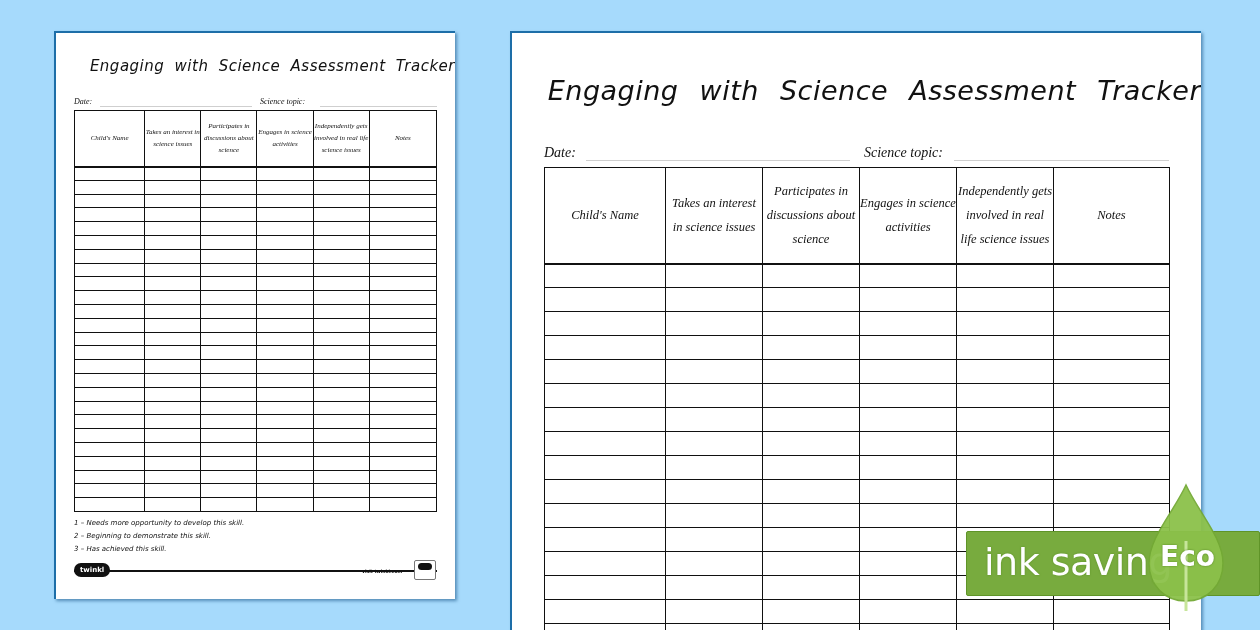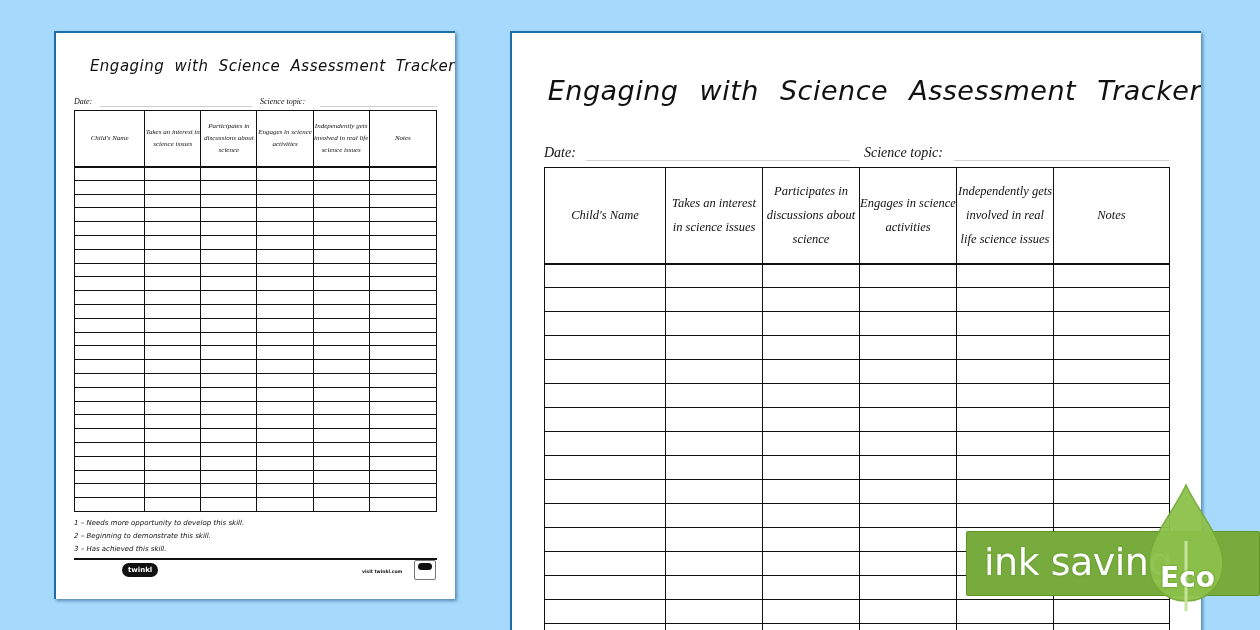--- a/index.html
+++ b/index.html
@@ -24,30 +24,30 @@
   table.tracker th, table.tracker td { border: 1.5px solid #111; }
   table.tracker th { font-weight: normal; font-style: italic; text-align: center; vertical-align: middle; font-family: Liberation Serif, serif; }
   .small table.tracker { left: 18px; top: 77px; width: 363px; }
   .small table.tracker th { font-size: 7px; line-height: 12px; height: 56px; }
   .small table.tracker td { height: 13.8px; }
   .large table.tracker { left: 32px; top: 134px; width: 625px; }
   .large table.tracker th { font-size: 12.5px; line-height: 24px; height: 96px; }
   .large table.tracker td { height: 24px; }
   table.tracker thead tr { border-bottom: 2.5px solid #111; }
 
-  .legend { position: absolute; left: 18px; top: 484px; font-size: 7px; font-style: italic; line-height: 13px; width: 363px; border-bottom: 2px solid #111; padding-bottom: 2px; }
-  .footer-logo { position: absolute; left: 18px; top: 530px; background: #111; color: #fff; font-size: 7px; font-weight: bold; padding: 3px 6px; border-radius: 9px; margin-left: 48px; }
+  .legend { position: absolute; left: 18px; top: 484px; font-size: 7px; font-style: italic; line-height: 13px; width: 363px; border-bottom: 2px solid #111; padding-bottom: 14px; }
+  .footer-logo { position: absolute; left: 18px; top: 530px; background: #111; color: #fff; font-size: 7px; font-weight: bold; padding: 3px 6px; border-radius: 9px; }
   .footer-url { position: absolute; left: 306px; top: 536px; font-size: 4.5px; font-weight: bold; }
   .footer-badge { position: absolute; left: 358px; top: 527px; width: 22px; height: 20px; border: 1px solid #777; border-radius: 2px; background: #fff; }
   .footer-badge::before { content: ""; position: absolute; left: 3px; top: 2px; width: 14px; height: 7px; background: #111; border-radius: 5px; }
 
   .eco-banner { position: absolute; left: 966px; top: 531px; width: 294px; height: 65px; background: #78ab3e; border: 1.5px solid #5f9428; border-radius: 2px; }
   .eco-text { position: absolute; left: 984px; top: 540px; font-family: "DejaVu Sans", sans-serif; color: #fff; font-size: 38px; letter-spacing: -0.5px; text-shadow: 0 0 2px #5a8f25; }
   .leaf { position: absolute; left: 1147px; top: 483px; width: 78px; height: 130px; }
-  .eco-label { position: absolute; left: 1160px; top: 561px; color: #fff; font-size: 28px; font-weight: bold; font-family: "DejaVu Sans", sans-serif; text-shadow: 0 0 2px #4c7a1d; }
+  .eco-label { position: absolute; left: 1160px; top: 540px; color: #fff; font-size: 28px; font-weight: bold; font-family: "DejaVu Sans", sans-serif; text-shadow: 0 0 2px #4c7a1d; }
 </style>
 </head>
 <body>
 
 <div class="page small">
   <div class="title">Engaging with Science Assessment Tracker</div>
   <div class="meta" style="left:18px; top:64px; width:363px; height:12px;">
     <span style="position:absolute; left:0; top:0;">Date:</span>
     <span class="line" style="left:26px; top:9px; width:152px;"></span>
     <span style="position:absolute; left:186px; top:0;">Science topic:</span>

